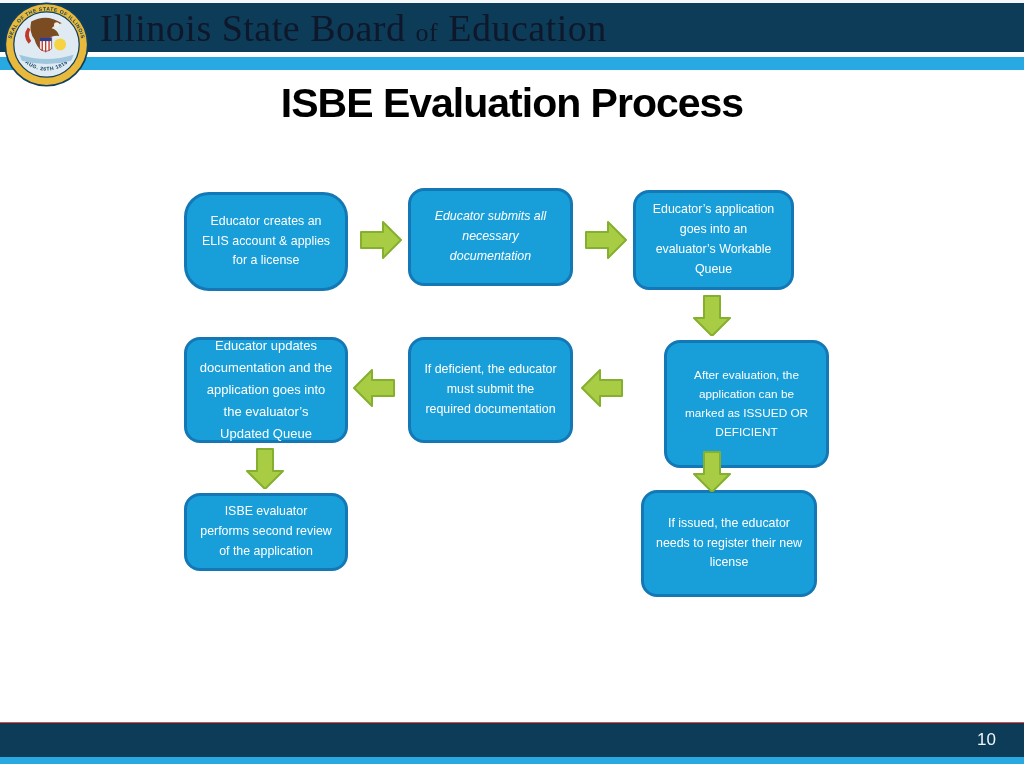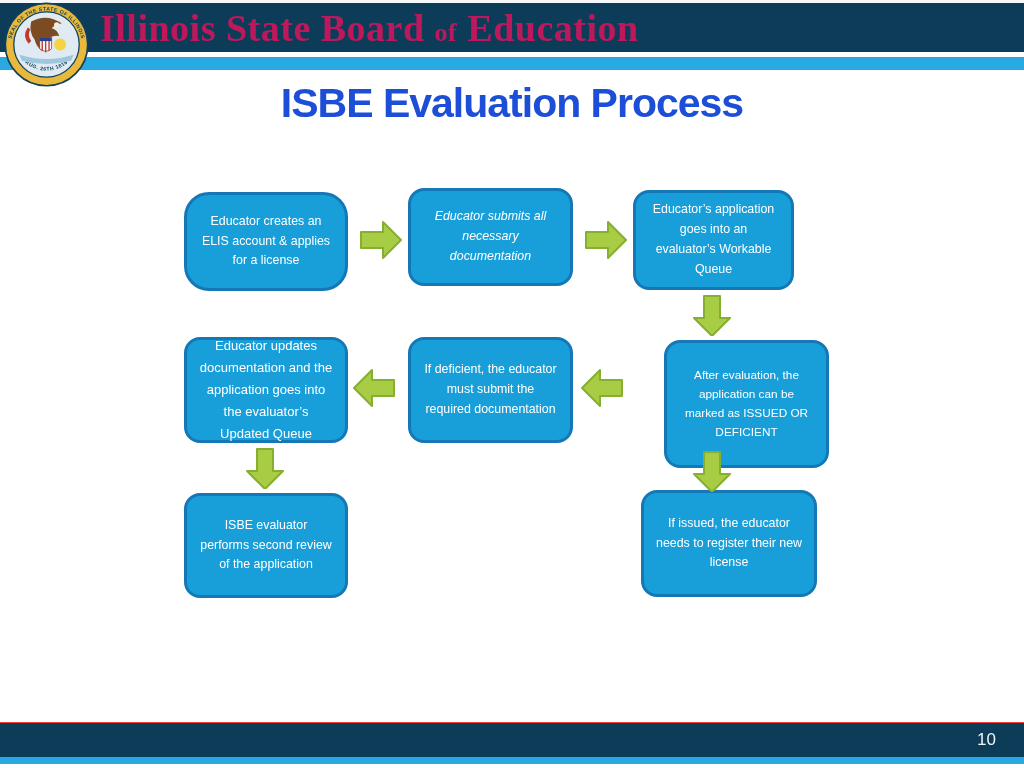--- a/index.html
+++ b/index.html
@@ -6,46 +6,46 @@
   body{
     width:1024px;height:768px;position:relative;overflow:hidden;
     background:#ffffff;font-family:"Liberation Sans",sans-serif;
   }
   
   .top-line{position:absolute;left:0;top:0;width:1024px;height:3px;background:#f4f8fa;}
   .header-bar{position:absolute;left:0;top:3px;width:1024px;height:49px;background:#0d3c59;}
   .header-gap{position:absolute;left:0;top:52px;width:1024px;height:5px;background:#ffffff;}
   .header-stripe{position:absolute;left:0;top:57px;width:1024px;height:13px;background:#29a9e1;}
   .brand{
-    position:absolute;left:100px;top:6px;color:#be185d;
-    font-family:"Liberation Serif",serif;font-weight:700;font-size:38px;
+    position:absolute;left:100px;top:6px;color:#0f172a;
+    font-family:"Liberation Serif",serif;font-weight:400;font-size:38px;
     letter-spacing:0.5px;white-space:nowrap;
   }
   .brand .of{font-size:26px;}
   .seal{position:absolute;left:4px;top:2px;width:85px;height:85px;z-index:5;}
   
   .slide-title{
     position:absolute;left:0;top:80px;width:1024px;text-align:center;
-    font-size:41px;font-weight:700;letter-spacing:-1px;color:#1d4ed8;
+    font-size:41px;font-weight:700;letter-spacing:-1px;color:#000000;
   }
   
   .fc-box{
     position:absolute;box-sizing:border-box;
     background:#189fd9;border:3px solid #1478b6;border-radius:16px;
     color:#ffffff;font-size:12.4px;line-height:1.6;text-align:center;
     display:flex;align-items:center;justify-content:center;
     padding:6px 12px;
   }
   .b1{left:184px;top:192px;width:164px;height:99px;border-radius:25px;}
   .b2{left:408px;top:188px;width:165px;height:98px;font-style:italic;}
   .b3{left:633px;top:190px;width:161px;height:100px;}
   .b4{left:633px;top:340px;width:165px;height:128px;font-size:11.8px;margin-left:31px;}
   .b5{left:408px;top:337px;width:165px;height:106px;}
   .b6{left:184px;top:337px;width:164px;height:106px;font-size:13px;line-height:1.7;}
-  .b7{left:184px;top:493px;width:164px;height:105px;}
+  .b7{left:184px;top:493px;width:164px;height:78px;}
   .b8{left:633px;top:490px;width:176px;height:107px;margin-left:8px;}
   
   .arrow{position:absolute;}
   .a1{left:359px;top:219px;}
   .a2{left:584px;top:219px;}
   .a3{left:691px;top:294px;}
   .a4{left:580px;top:367px;}
   .a5{left:352px;top:367px;}
   .a6{left:244px;top:447px;}
   .a7{left:691px;top:450px;}

